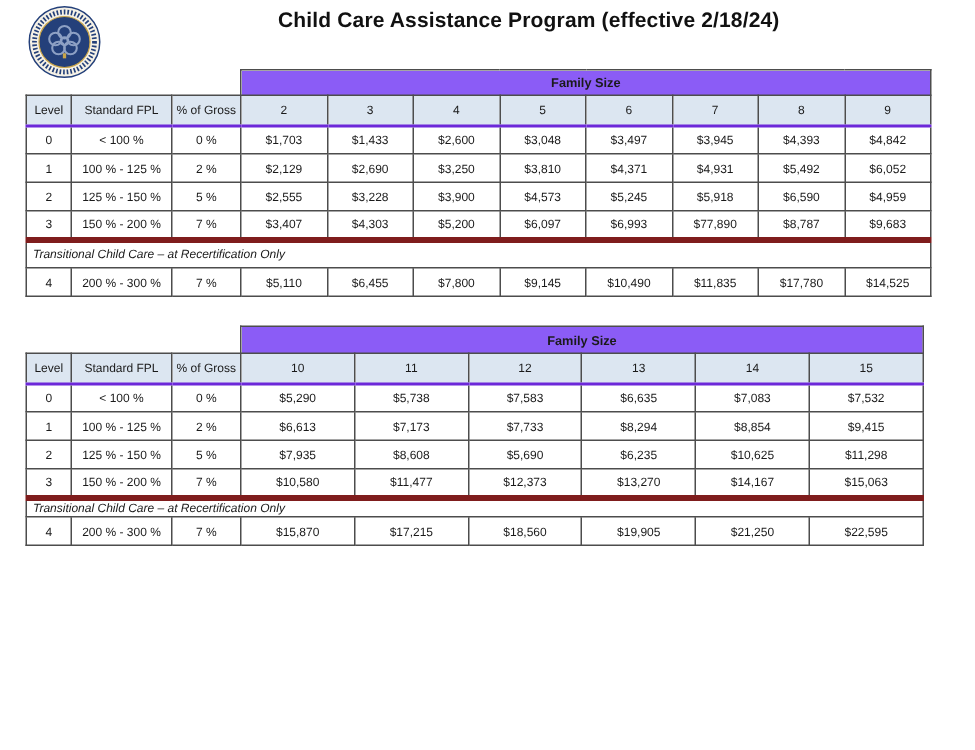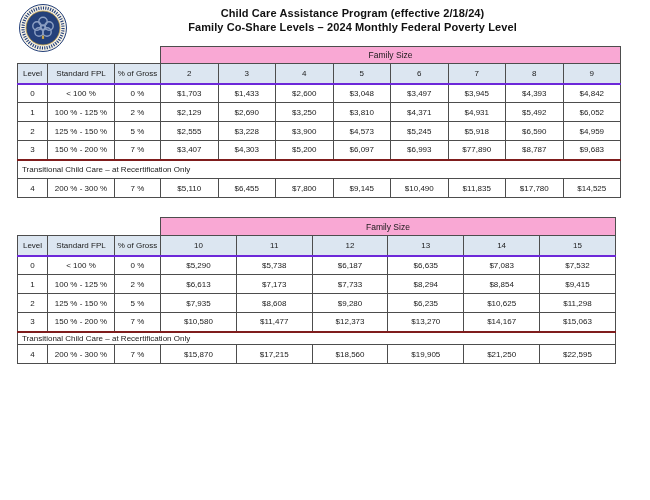--- a/index.html
+++ b/index.html
@@ -3,37 +3,37 @@
 <meta charset="utf-8">
 <style>
   * { margin:0; padding:0; box-sizing:border-box; }
   html,body { background:#ffffff; }
   body { font-family:"Liberation Sans", sans-serif; }
   .page { position:relative; width:650px; height:500px; background:#ffffff; overflow:hidden; }
 
   .logo { position:absolute; left:18px; top:3px; width:50px; height:50px; }
 
   .titles { position:absolute; top:6px; left:0; width:100%; padding-left:55px; text-align:center; }
-  .title-line { font-size:11px; font-weight:bold; line-height:14px; color:#111111; letter-spacing:0.1px; }
+  .title-line { font-size:14px; font-weight:bold; line-height:14px; color:#111111; letter-spacing:0.1px; }
 
   table.fpl { position:absolute; border-collapse:collapse; table-layout:fixed; font-size:8px; color:#1a1a1a; }
   table.t1 { left:17px; top:46px; width:603px; }
   table.t2 { left:17px; top:217px; width:598px; }
 
   table.fpl td { border:1px solid #4d4d4d; text-align:center; white-space:nowrap; overflow:hidden; background:#ffffff; }
 
   tr.fs-row td.spacer { border:none; background:transparent; }
-  tr.fs-row td.fs { background:#f9a8d4; font-weight:normal; font-size:8.5px; height:17px; }
+  tr.fs-row td.fs { background:#8b5cf6; font-weight:bold; font-size:8.5px; height:17px; }
   .t2 tr.fs-row td.fs { height:18px; }
 
   tr.head-row td { background:#dce6f1; height:20px; border-bottom:2px solid #6d28d9; }
 
   tr.data-row td { height:19px; }
 
-  tr.trans-row td { text-align:left; padding-left:4px; height:19px; border-top:2px solid #7f1d1d; }
+  tr.trans-row td { text-align:left; padding-left:4px; height:19px; border-top:4px solid #7f1d1d;font-style:italic; }
   .t2 tr.trans-row td { height:13px; }
 </style>
 </head>
 <body>
 
 <div class="page">
 
   <div class="logo">
     <svg width="50" height="50" viewBox="0 0 50 50">
       <circle cx="25" cy="25" r="23.5" fill="#f5f1e6" stroke="#24407a" stroke-width="1"></circle>
@@ -46,21 +46,20 @@
         <circle cx="21" cy="29" r="4.2"></circle>
         <circle cx="29" cy="29" r="4.2"></circle>
         <circle cx="25" cy="24.5" r="2.6"></circle>
       </g>
       <rect x="23.9" y="32.5" width="2.2" height="3.4" fill="#c9a54a"></rect>
     </svg>
   </div>
 
   <div class="titles">
     <div class="title-line">Child Care Assistance Program (effective 2/18/24)</div>
-    <div class="title-line">Family Co-Share Levels – 2024 Monthly Federal Poverty Level</div>
   </div>
 
   <table class="fpl t1">
     <colgroup>
       <col style="width:30px">
         <col style="width:67px">
         <col style="width:46px">
       <col style="width:57.5px">
         <col style="width:57.5px">
         <col style="width:57.5px">
@@ -186,21 +185,21 @@
           <td>13</td>
           <td>14</td>
           <td>15</td>
         </tr>
         <tr class="data-row">
           <td>0</td>
           <td>&lt; 100 %</td>
           <td>0 %</td>
           <td>$5,290</td>
           <td>$5,738</td>
-          <td>$6,187</td>
+          <td>$7,583</td>
           <td>$6,635</td>
           <td>$7,083</td>
           <td>$7,532</td>
         </tr>
         <tr class="data-row">
           <td>1</td>
           <td>100 % - 125 %</td>
           <td>2 %</td>
           <td>$6,613</td>
           <td>$7,173</td>
@@ -208,21 +207,21 @@
           <td>$8,294</td>
           <td>$8,854</td>
           <td>$9,415</td>
         </tr>
         <tr class="data-row">
           <td>2</td>
           <td>125 % - 150 %</td>
           <td>5 %</td>
           <td>$7,935</td>
           <td>$8,608</td>
-          <td>$9,280</td>
+          <td>$5,690</td>
           <td>$6,235</td>
           <td>$10,625</td>
           <td>$11,298</td>
         </tr>
         <tr class="data-row">
           <td>3</td>
           <td>150 % - 200 %</td>
           <td>7 %</td>
           <td>$10,580</td>
           <td>$11,477</td>

